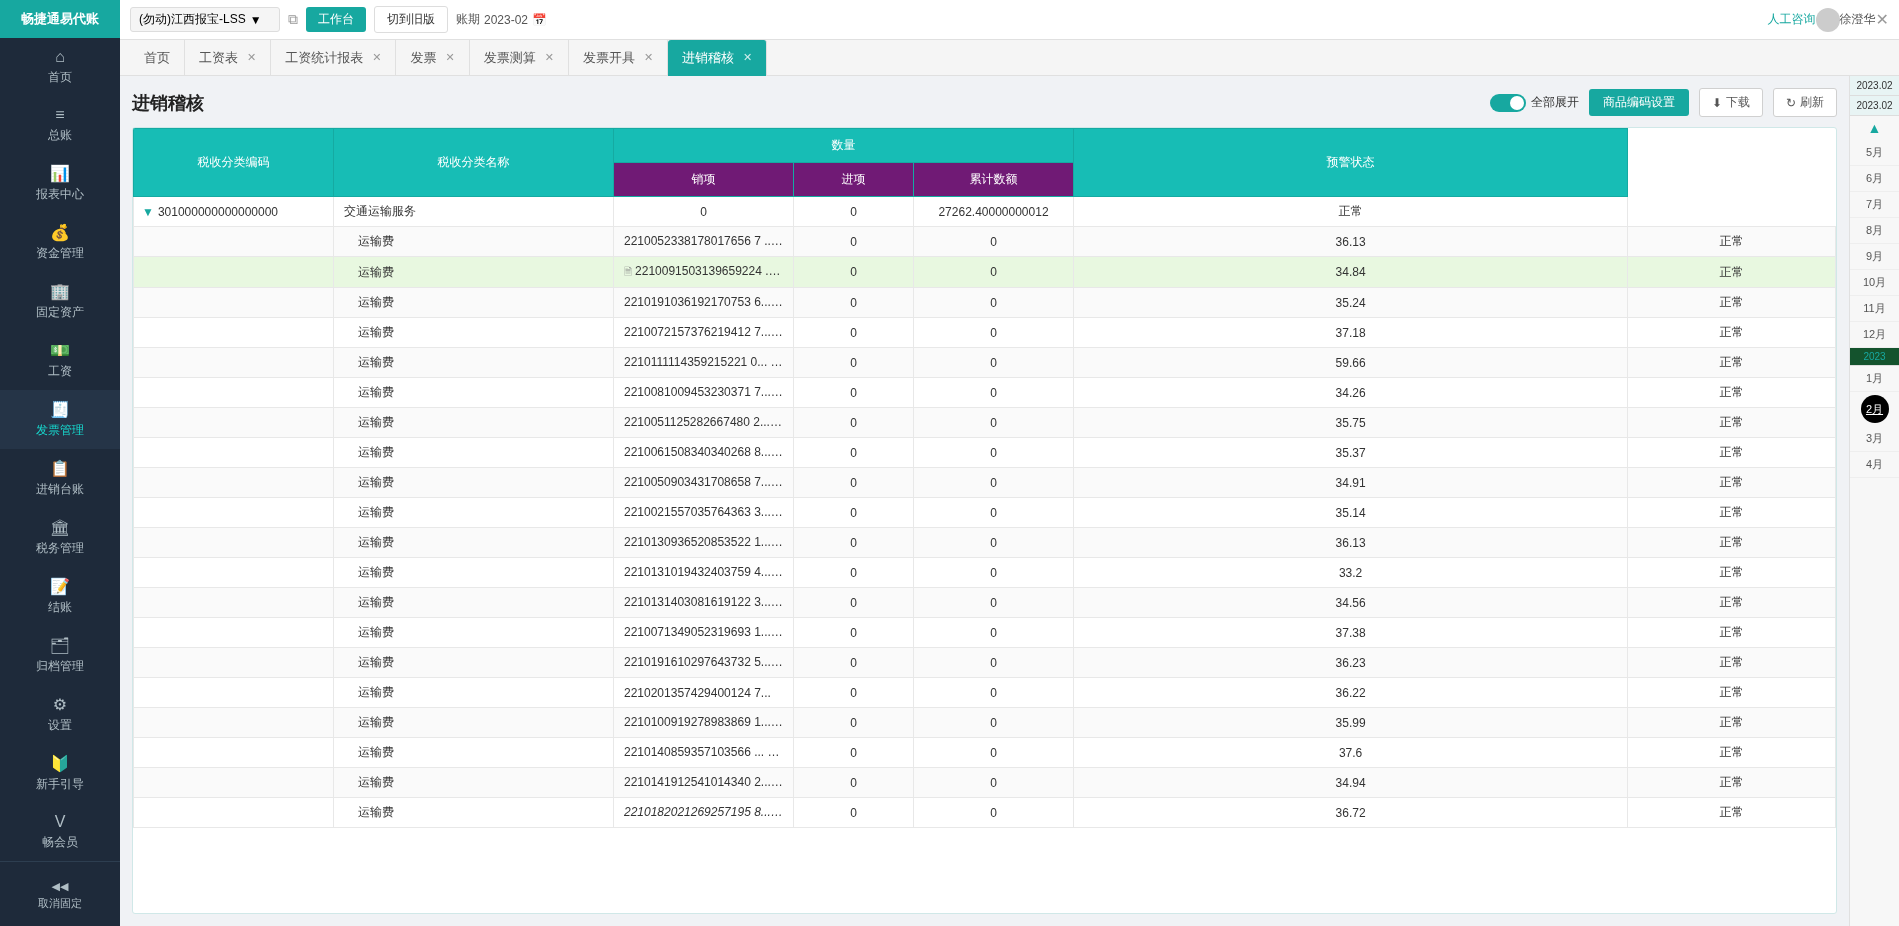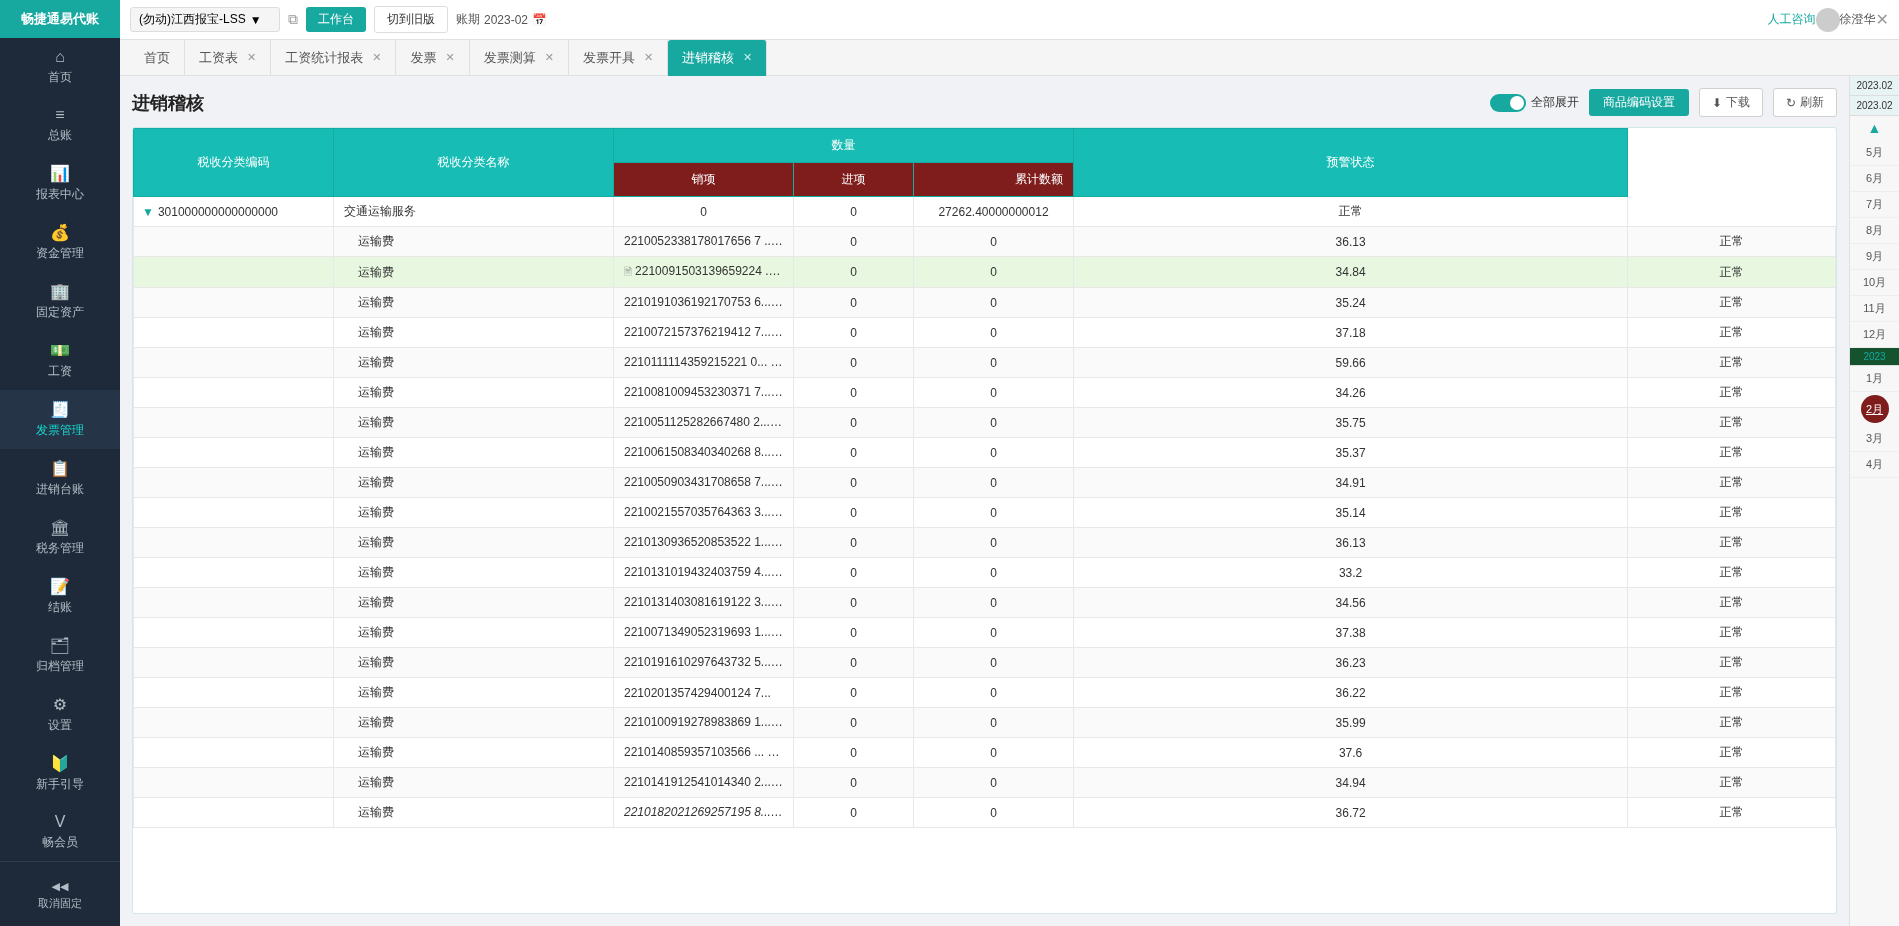--- a/index.html
+++ b/index.html
@@ -240,21 +240,21 @@
     thead tr th {
       background: #17bdb5;
       color: white;
       padding: 8px 10px;
       text-align: center;
       border: 1px solid #15aaa2;
       font-weight: normal;
       white-space: nowrap;
     }
     thead tr.sub-header th {
-      background: #7f1d1d;
+      background: #701a75;
       font-weight: normal;
       margin-top: 24px;
     }
     tbody tr td {
       padding: 6px 10px;
       border: 1px solid #e8e8e8;
       text-align: center;
       color: #333;
       white-space: nowrap;
     }
@@ -452,21 +452,21 @@
           <thead>
             <tr>
               <th rowspan="2" style="width:200px;">税收分类编码</th>
               <th rowspan="2" style="width:280px;">税收分类名称</th>
               <th colspan="3">数量</th>
               <th rowspan="2" style="min-width:120px;">预警状态</th>
             </tr>
             <tr class="sub-header">
               <th style="width:120px;">销项</th>
               <th style="width:120px;">进项</th>
-              <th style="width:160px;text-align:right;">累计数额</th>
+              <th style="width:160px;">累计数额</th>
             </tr>
           </thead>
           <tbody id="table-body">
 
           <tr class="group-row">
         <td class="left-align" style="padding-left:8px;">
           <span style="color:#17a8a0;margin-right:4px;">▼</span>301000000000000000
         </td>
         <td class="left-align">交通运输服务</td>
         <td>0</td>
@@ -666,18 +666,18 @@
       <div class="cal-month">5月</div>
       <div class="cal-month">6月</div>
       <div class="cal-month">7月</div>
       <div class="cal-month">8月</div>
       <div class="cal-month">9月</div>
       <div class="cal-month">10月</div>
       <div class="cal-month">11月</div>
       <div class="cal-month">12月</div>
       <div style="background:#14532d;font-size:10px;text-align:center;padding:3px;color:#17a8a0;border-bottom:1px solid #ddd;">2023</div>
       <div class="cal-month">1月</div>
-      <div style="background:#7f1d1d;color:white;border-radius:50%;width:28px;height:28px;display:flex;align-items:center;justify-content:center;margin:3px auto;font-size:11px;cursor:pointer;text-decoration:underline;">2月</div>
+      <div style="background:#000000;color:white;border-radius:50%;width:28px;height:28px;display:flex;align-items:center;justify-content:center;margin:3px auto;font-size:11px;cursor:pointer;text-decoration:underline;">2月</div>
       <div class="cal-month">3月</div>
       <div class="cal-month">4月</div>
     </div>
   </div>
 </div>
 
 </body></html>

